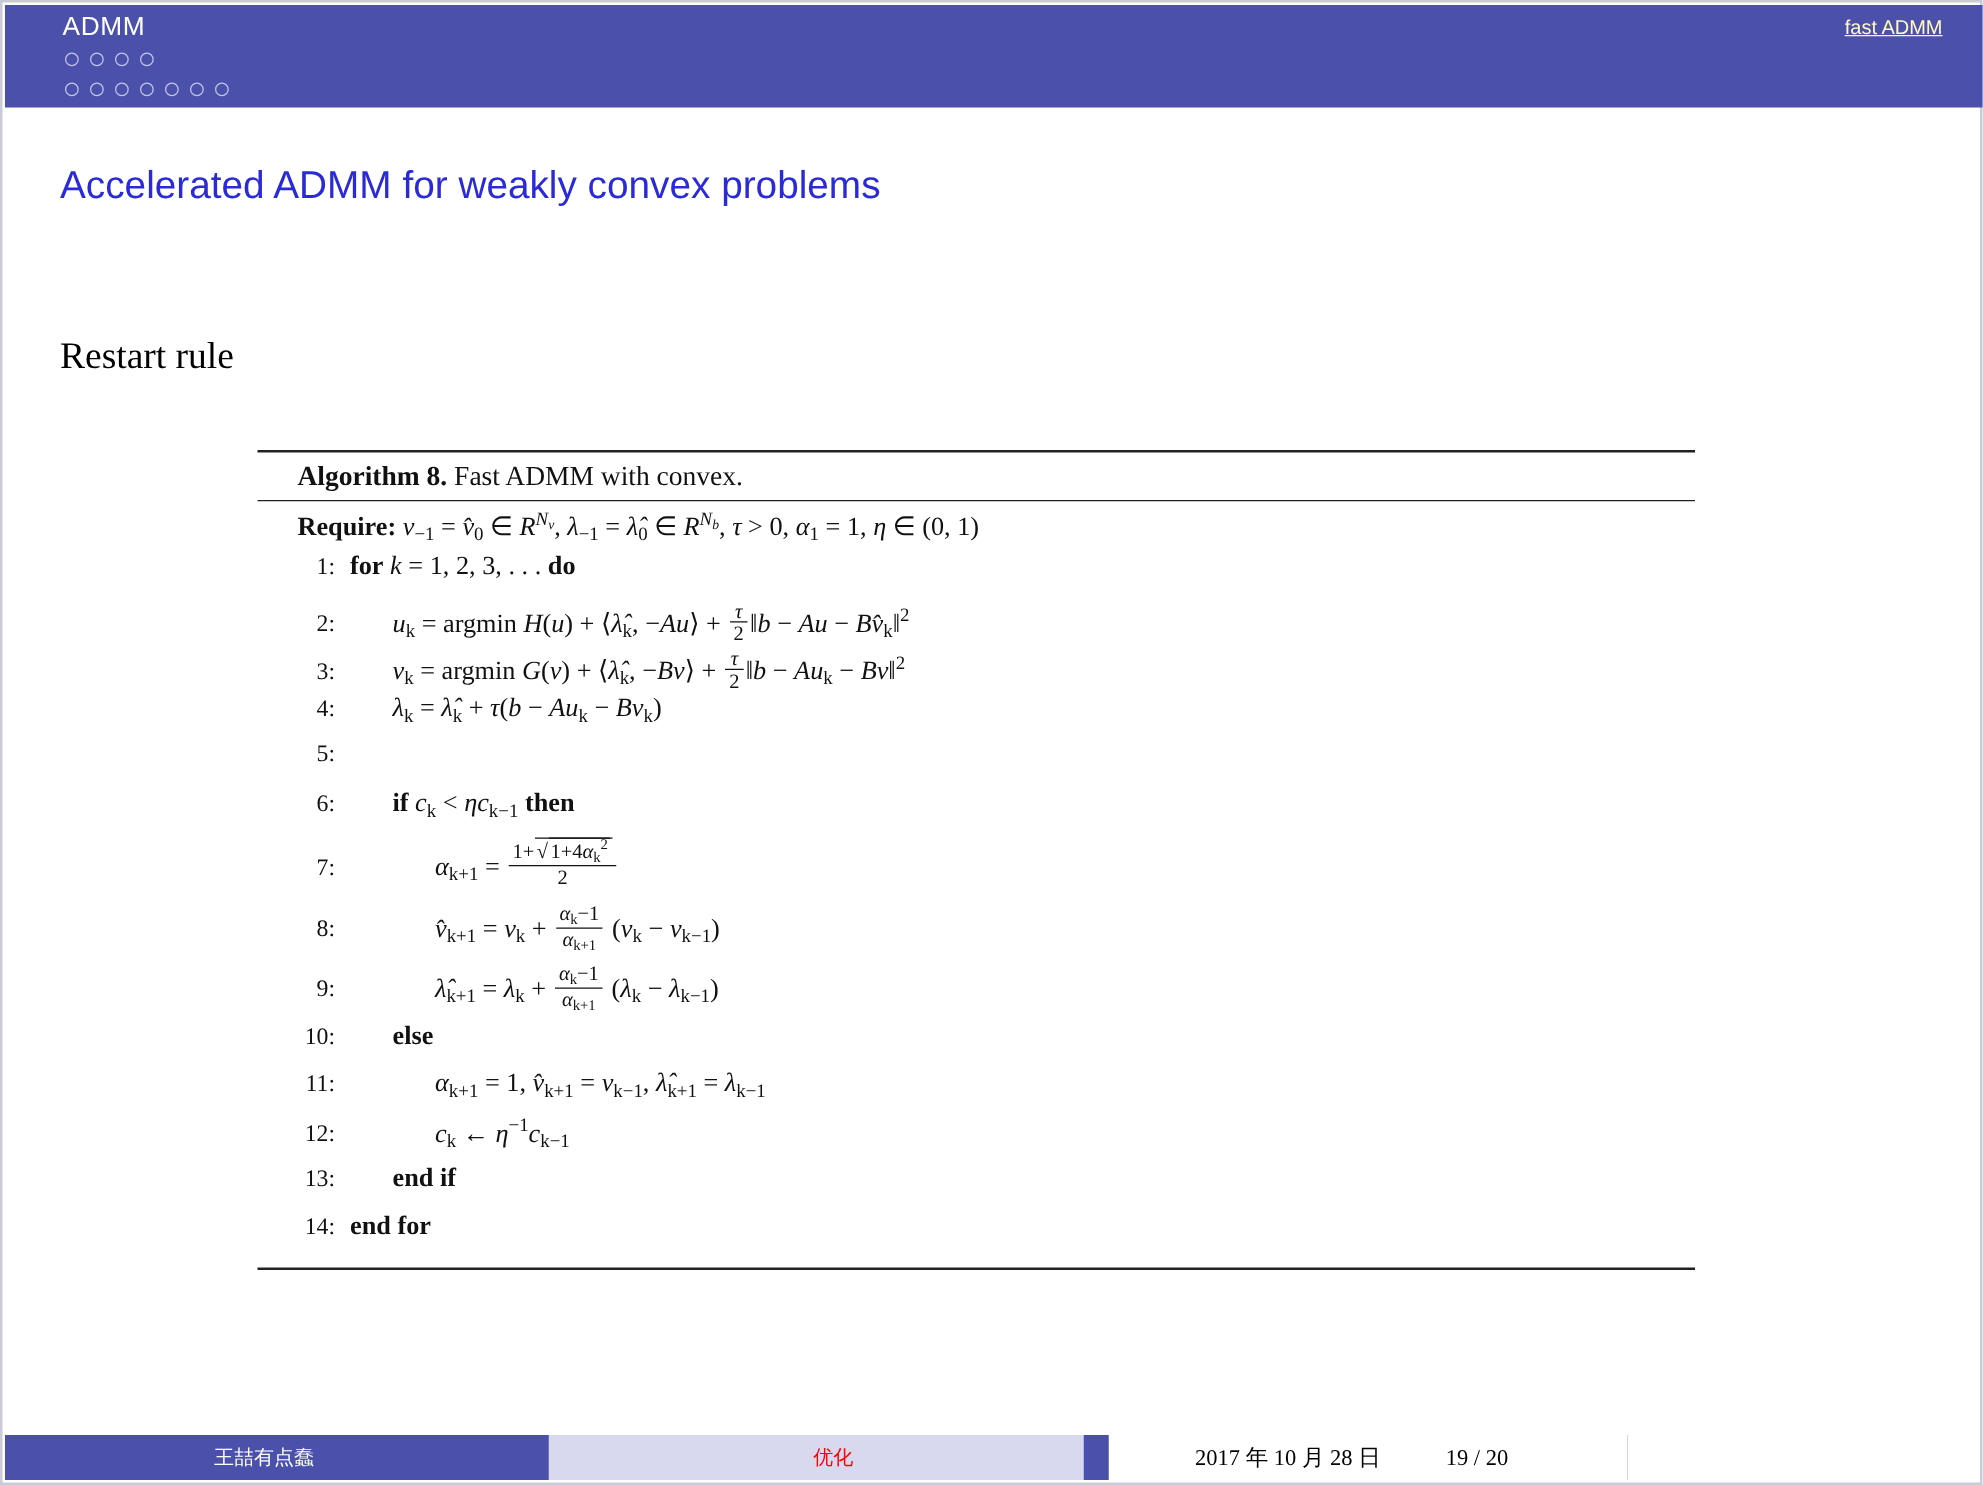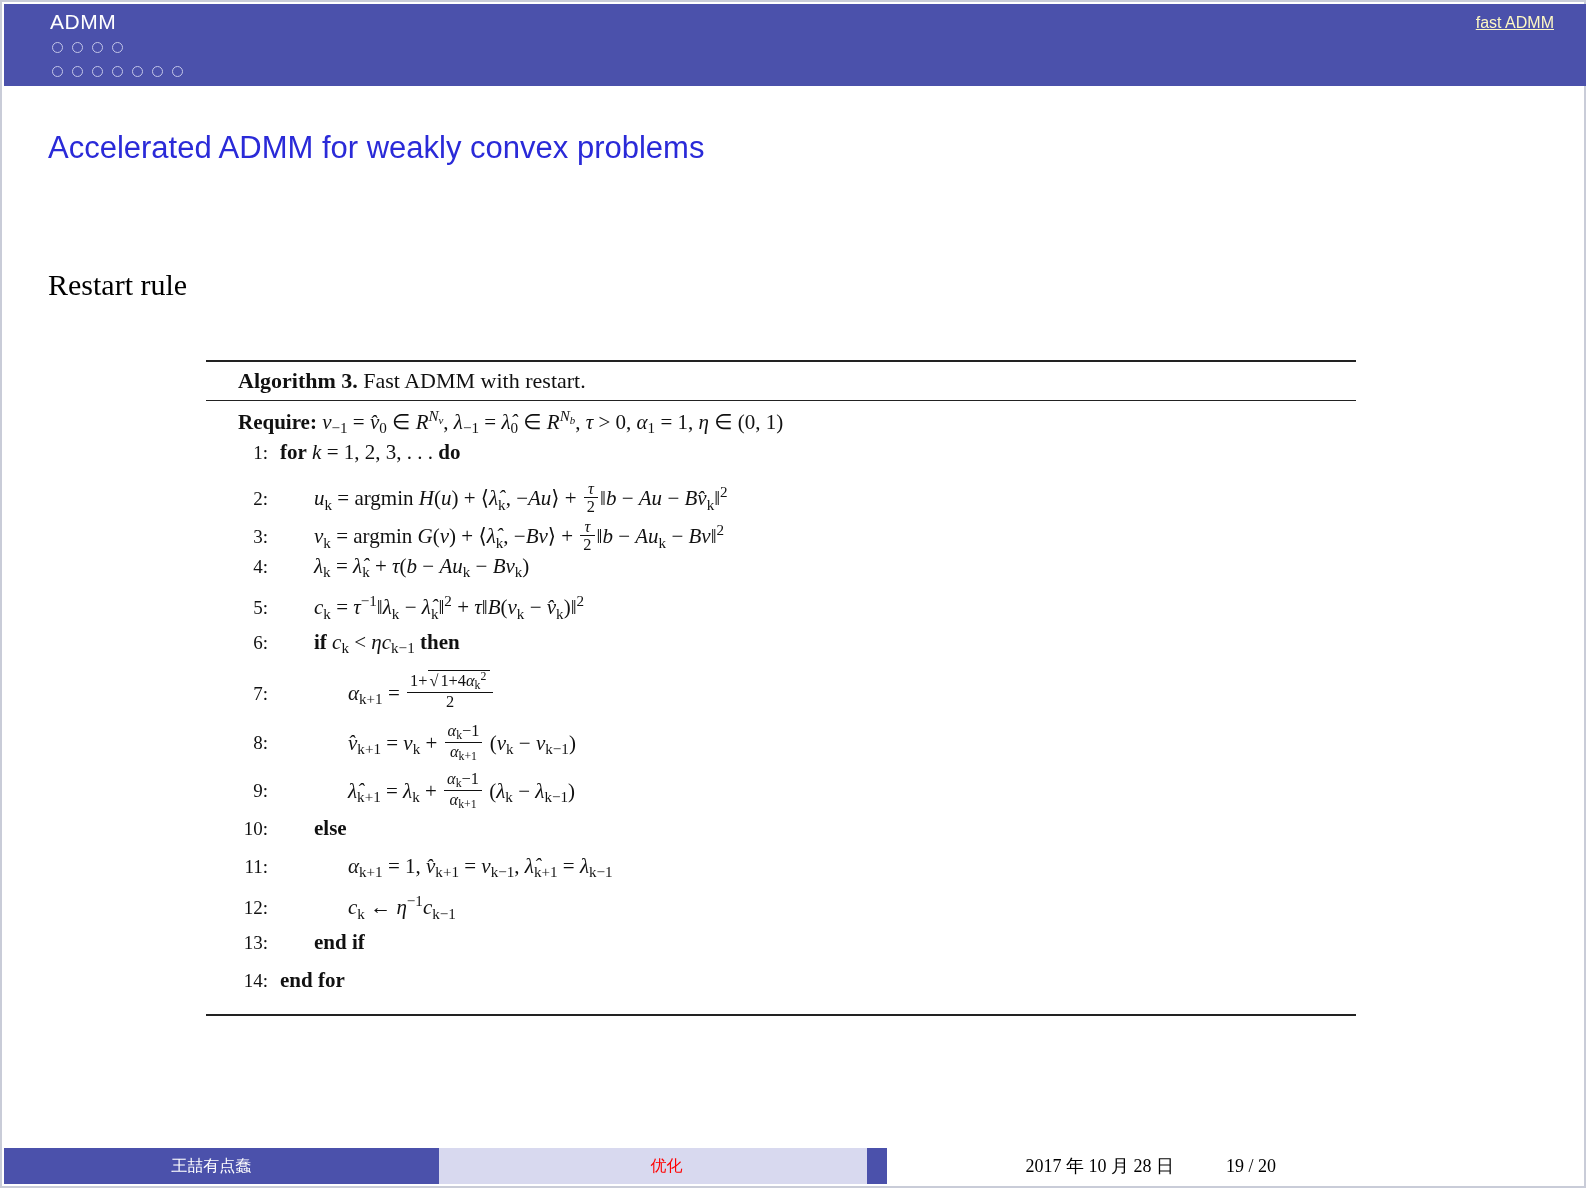--- a/index.html
+++ b/index.html
@@ -175,21 +175,20 @@
     color: #ffffff;
     font-size: 16px;
     box-sizing: border-box;
   }
   .foot-a { width: 33%; background: #4b51ab; }
   .foot-b { width: 34%; background: #d8d9ef; color: #ff0000; padding-left: 28px; }
   .foot-c {
     width: 33%;
     background: #ffffff;
     color: #000000;
-    justify-content: flex-end;
     padding-right: 26px;
     gap: 52px;
     font-family: "Liberation Serif", serif;
     font-size: 18px;
   }
 </style>
 </head>
 <body>
 
 <div class="slide">
@@ -216,22 +215,22 @@
     <div class="head-right">fast ADMM</div>
   </div>
 
   <div class="frame-title">Accelerated ADMM for weakly convex problems</div>
   <div class="section-head">Restart rule</div>
 
   <div class="algo">
     <div class="rule-top"></div>
 
     <div class="algo-caption">
-      <b>Algorithm 3.</b>
-      <span>Fast ADMM with restart.</span>
+      <b>Algorithm 8.</b>
+      <span>Fast ADMM with convex.</span>
     </div>
 
     <div class="rule-mid"></div>
 
     <div class="algo-require">
       <b>Require:</b>
       <span>
         <i class="v">v</i><span class="sub">−1</span> = <i class="v">v̂</i><span class="sub">0</span> ∈ <i class="v">R</i><span class="sup"><i class="v">N<span class="sub">v</span></i></span>, <i class="v">λ</i><span class="sub">−1</span> = <i class="v">λ̂</i><span class="sub">0</span> ∈ <i class="v">R</i><span class="sup"><i class="v">N<span class="sub">b</span></i></span>, <i class="v">τ</i> &gt; 0, <i class="v">α</i><span class="sub">1</span> = 1, <i class="v">η</i> ∈ (0, 1)
       </span>
     </div>
@@ -261,23 +260,20 @@
 
       <div class="aline">
         <span class="lnum">4:</span>
         <span class="lbody ind1">
           <i class="v">λ</i><span class="sub">k</span> = <i class="v">λ̂</i><span class="sub">k</span> + <i class="v">τ</i>(<i class="v">b</i> − <i class="v">Au</i><span class="sub">k</span> − <i class="v">Bv</i><span class="sub">k</span>)
         </span>
       </div>
 
       <div class="aline">
         <span class="lnum">5:</span>
-        <span class="lbody ind1">
-          <i class="v">c</i><span class="sub">k</span> = <i class="v">τ</i><span class="sup">−1</span>‖<i class="v">λ</i><span class="sub">k</span> − <i class="v">λ̂</i><span class="sub">k</span>‖<span class="sup">2</span> + <i class="v">τ</i>‖<i class="v">B</i>(<i class="v">v</i><span class="sub">k</span> − <i class="v">v̂</i><span class="sub">k</span>)‖<span class="sup">2</span>
-        </span>
       </div>
 
       <div class="aline">
         <span class="lnum">6:</span>
         <span class="lbody ind1">
           <b class="kw">if</b> <i class="v">c</i><span class="sub">k</span> &lt; <i class="v">ηc</i><span class="sub">k−1</span> <b class="kw">then</b>
         </span>
       </div>
 
       <div class="aline" style="min-height:52px">

